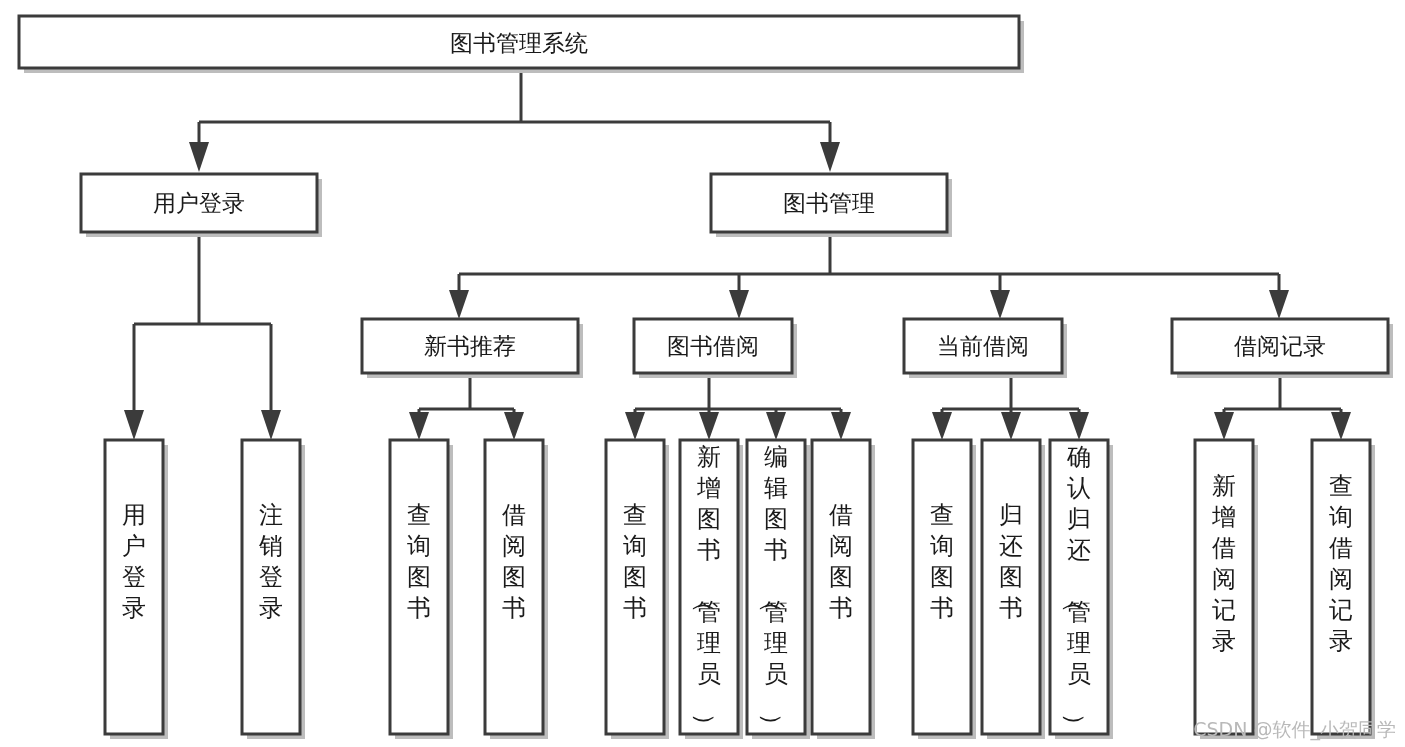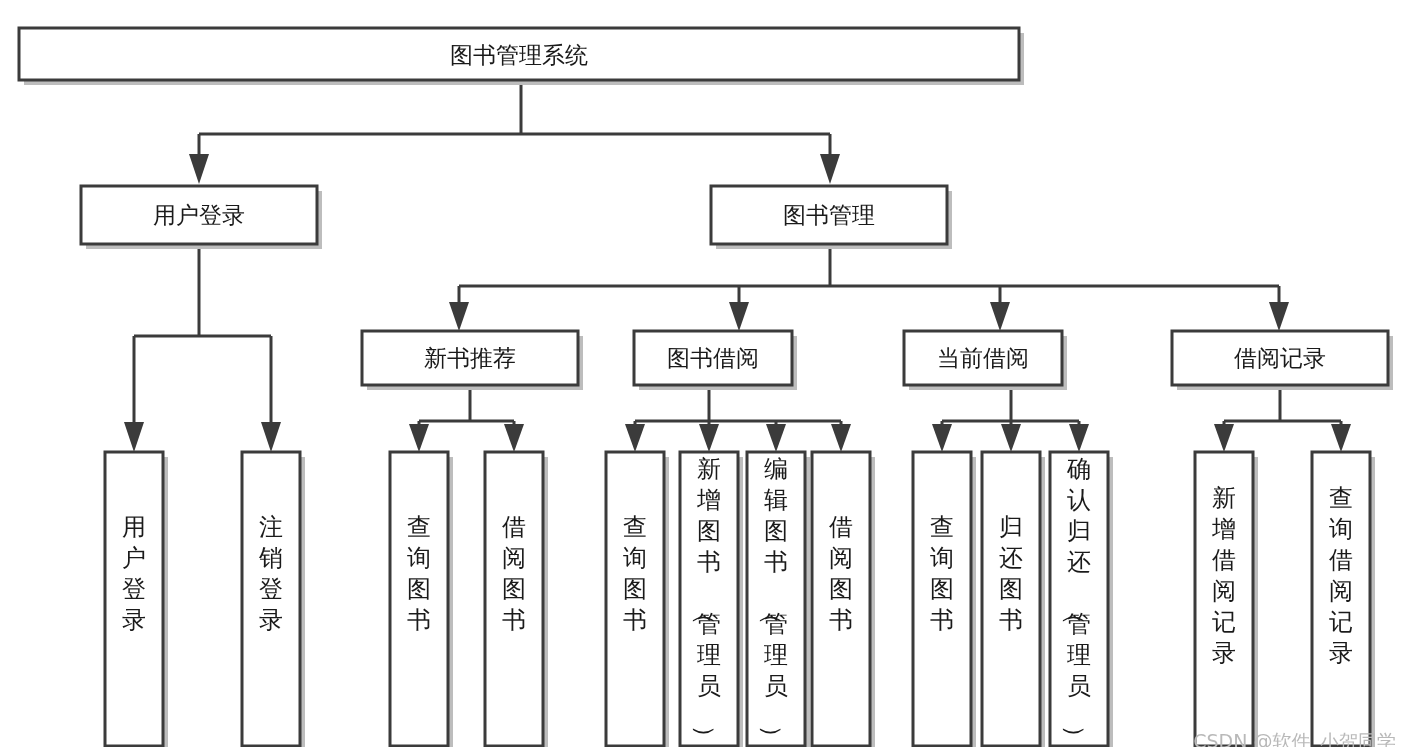--- a/index.html
+++ b/index.html
@@ -10,21 +10,21 @@
   body {
     width: 1405px;
     height: 747px;
     font-family: "DejaVu Sans", "Liberation Sans", sans-serif;
     overflow: hidden;
     position: relative;
   }
   #diagram-root {
     position: absolute;
     left: 0;
-    top: 16px;
+    top: 4px;
     width: 1405px;
     height: 629px;
   }
   svg#flow {
     display: block;
     width: 1405px;
     height: 747px;
   }
   .node-box {
     fill: #ffffff;

